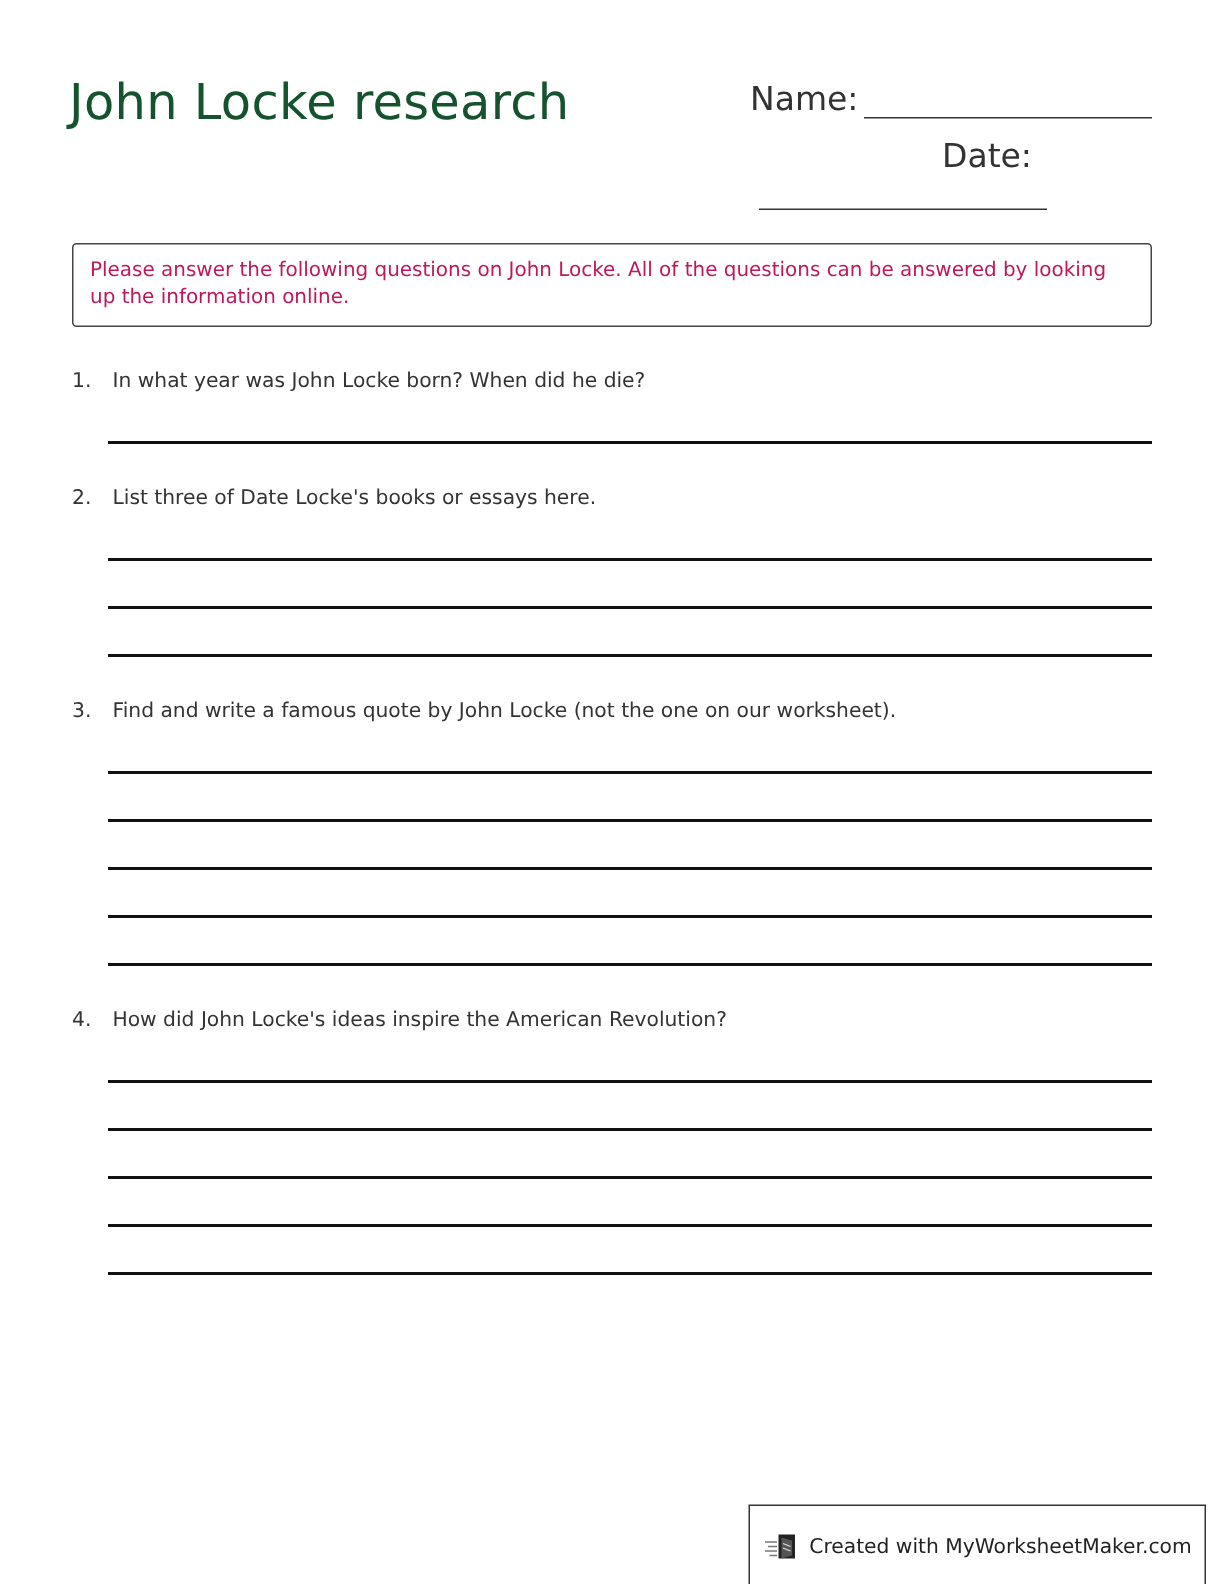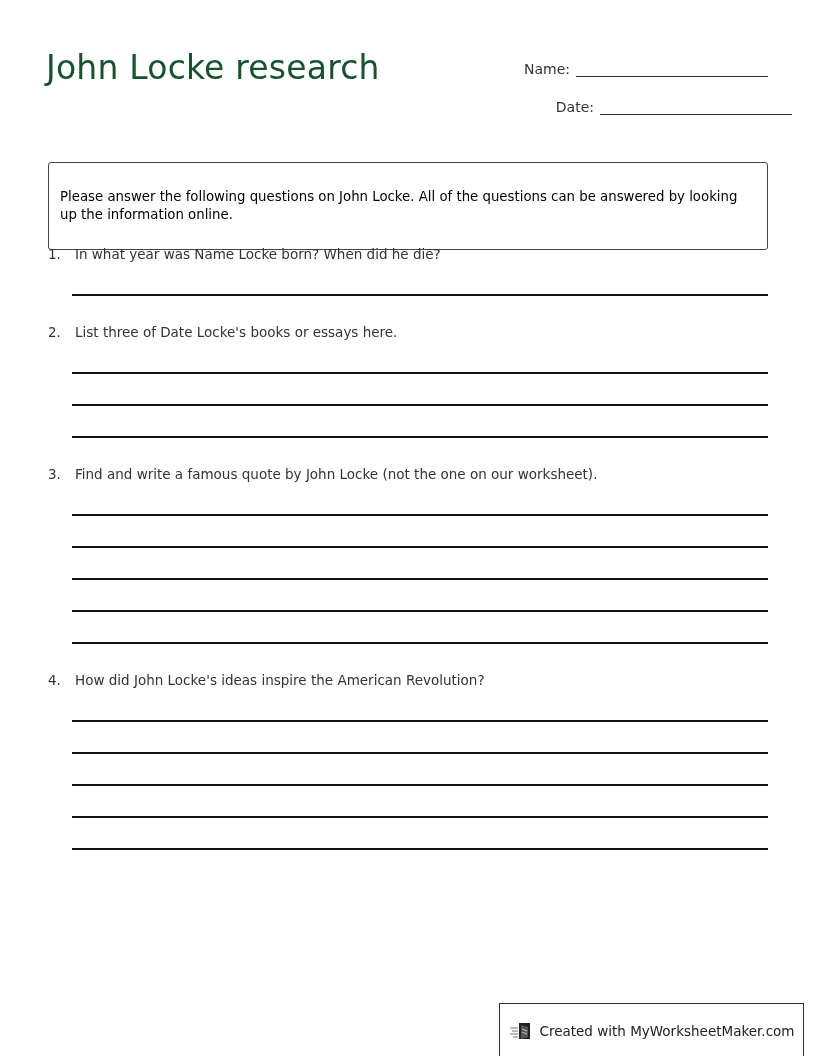--- a/index.html
+++ b/index.html
@@ -1,49 +1,49 @@
 <!DOCTYPE html>
 <html><head>
 <meta charset="utf-8">
 <style>
   html, body { margin: 0; padding: 0; background: #ffffff; }
   body { width: 816px; height: 1056px; position: relative; overflow: hidden;
          font-family: "DejaVu Sans", sans-serif; color: #222; }
   .title { position: absolute; left: 46px; top: 48px; font-size: 33px; font-weight: normal; color: #14532d; letter-spacing: 0.2px; }
   .field { position: absolute; display: flex; align-items: flex-end; }
-  .field-label { font-size: 14px; color: #333; text-align: right; width: 70px; }
+  .field-label { font-size: 22px; color: #333; width: 70px; }
   .field-line { width: 192px; border-bottom: 1.5px solid #333; margin-left: 6px; height: 22px; }
-  .instructions { position: absolute; left: 48px; top: 162px; width: 696px; padding: 25px 11px;
-                  border: 1.5px solid #444; border-radius: 3px; font-size: 13.3px; line-height: 18px; color: #000000; }
+  .instructions { position: absolute; left: 48px; top: 162px; width: 696px; padding: 9px 11px;
+                  border: 1.5px solid #444; border-radius: 3px; font-size: 13.3px; line-height: 18px; color: #be185d; }
   .q { position: absolute; left: 48px; font-size: 13.5px; color: #333; display: flex; }
   .q-num { width: 27px; }
   .ans-line { position: absolute; left: 72px; width: 696px; height: 0; border-top: 2px solid #111; }
   .footer { position: absolute; left: 499px; top: 1003px; width: 305px; height: 56px; border: 1.5px solid #333;
             display: flex; align-items: center; justify-content: center; font-size: 13.5px; color: #222; box-sizing: border-box; }
   .footer svg { margin-right: 7px; }
 </style>
 </head>
 <body>
 
 <div class="title">John Locke research</div>
 
 <div class="field" style="left:500px; top:54px;">
   <span class="field-label">Name:</span>
   <span class="field-line"></span>
 </div>
-<div class="field" style="left:524px; top:92px;">
+<div class="field" style="left:500px; top:92px;flex-direction:column;">
   <span class="field-label">Date:</span>
   <span class="field-line"></span>
 </div>
 
 <div class="instructions">Please answer the following questions on John Locke. All of the questions can be answered by looking up the information online.</div>
 
 <div class="q" style="top:246px;">
   <span class="q-num">1.</span>
-  <span>In what year was Name Locke born? When did he die?</span>
+  <span>In what year was John Locke born? When did he die?</span>
 </div>
 <div class="ans-line" style="top:294px;"></div>
 
 <div class="q" style="top:324px;">
   <span class="q-num">2.</span>
   <span>List three of Date Locke's books or essays here.</span>
 </div>
 <div class="ans-line" style="top:372px;"></div>
 <div class="ans-line" style="top:404px;"></div>
 <div class="ans-line" style="top:436px;"></div>

